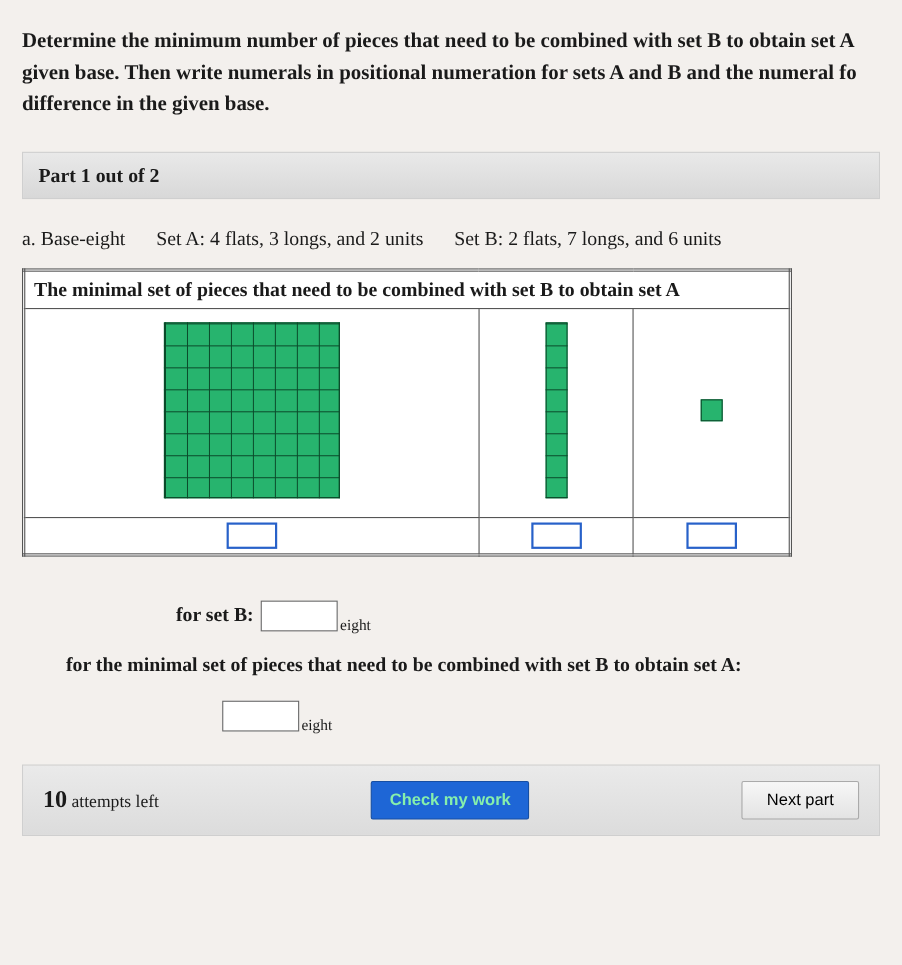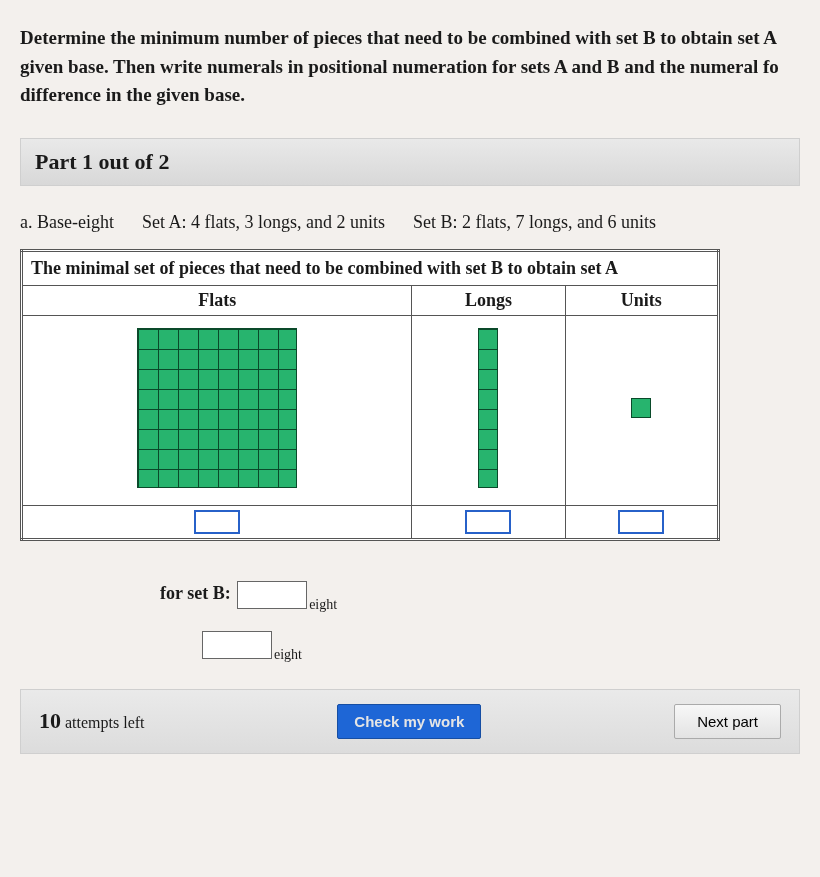--- a/index.html
+++ b/index.html
@@ -13,21 +13,21 @@
   }
   .instructions {
     font-size: 19px;
     font-weight: bold;
     line-height: 1.5;
     margin-bottom: 28px;
   }
   .part-bar {
     background: linear-gradient(#e9e9e9, #d8d8d8);
     padding: 10px 14px;
-    font-size: 22px;
+    font-size: 18px;
     font-weight: bold;
     border: 1px solid #cfcfcf;
     margin-bottom: 26px;
   }
   .row-a {
     font-size: 18px;
     font-weight: normal;
     margin-bottom: 16px;
     display: flex;
     gap: 28px;
@@ -106,21 +106,21 @@
     padding: 14px 18px;
     display: flex;
     align-items: center;
     justify-content: space-between;
     margin-top: 30px;
   }
   .attempts { font-size: 16px; }
   .attempts .num { font-size: 22px; font-weight: bold; margin-right: 4px; }
   .btn-check {
     background: #1e66d6;
-    color: #e5e5e5;
+    color: #86efac;
     border: 1px solid #164ea3;
     font-family: Arial, sans-serif;
     font-weight: bold;
     font-size: 15px;
     padding: 8px 16px;
     cursor: pointer;
     border-radius: 2px;
   }
   .btn-next {
     background: linear-gradient(#f7f7f7, #e3e3e3);
@@ -144,25 +144,20 @@
   <span>Set A: 4 flats, 3 longs, and 2 units</span>
   <span>Set B: 2 flats, 7 longs, and 6 units</span>
 </div>
 
 <table class="pieces">
   <tbody>
       <tr>
     <td colspan="3" class="caption">The minimal set of pieces that need to be combined with set B to obtain set A</td>
   </tr>
   <tr>
-    <th style="width:56%">Flats</th>
-    <th style="width:22%">Longs</th>
-    <th style="width:22%">Units</th>
-  </tr>
-  <tr>
     <td class="viz-cell">
       <span class="flat-block"></span>
     </td>
     <td class="viz-cell">
       <span class="long-block"></span>
     </td>
     <td class="viz-cell">
       <span class="unit-block"></span>
     </td>
   </tr>
@@ -178,20 +173,23 @@
     </td>
   </tr>
 </tbody>
   </table>
 
 <div class="numeral-section">
   <div class="numeral-row indent2">
     <span>for set B:</span>
     <span class="num-input"></span><span class="sub">eight</span>
   </div>
+  <div class="numeral-row" style="margin-left:40px">
+    <span>for the minimal set of pieces that need to be combined with set B to obtain set A:</span>
+  </div>
   <div class="numeral-row center">
     <span class="num-input"></span><span class="sub">eight</span>
   </div>
 </div>
 
 <div class="bottom-bar">
   <div class="attempts">
     <span class="num">10</span><span>attempts left</span>
   </div>
   <button class="btn-check">Check my work</button>

